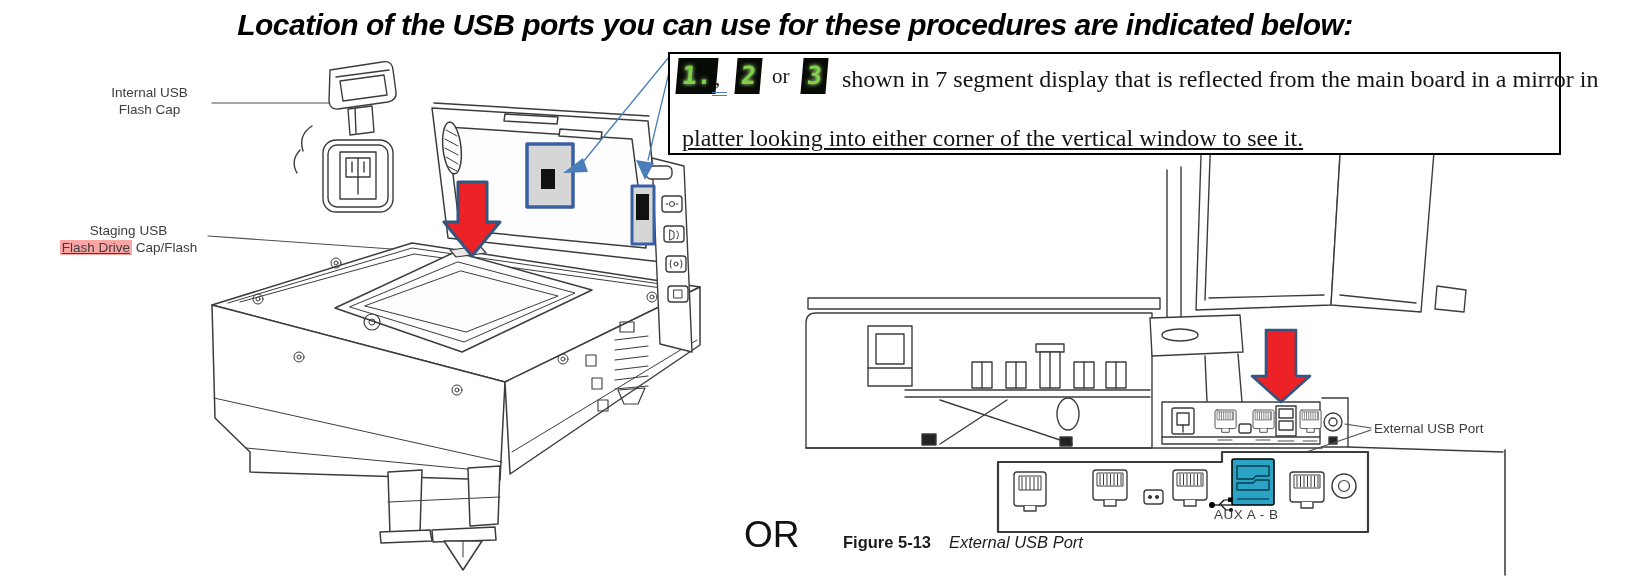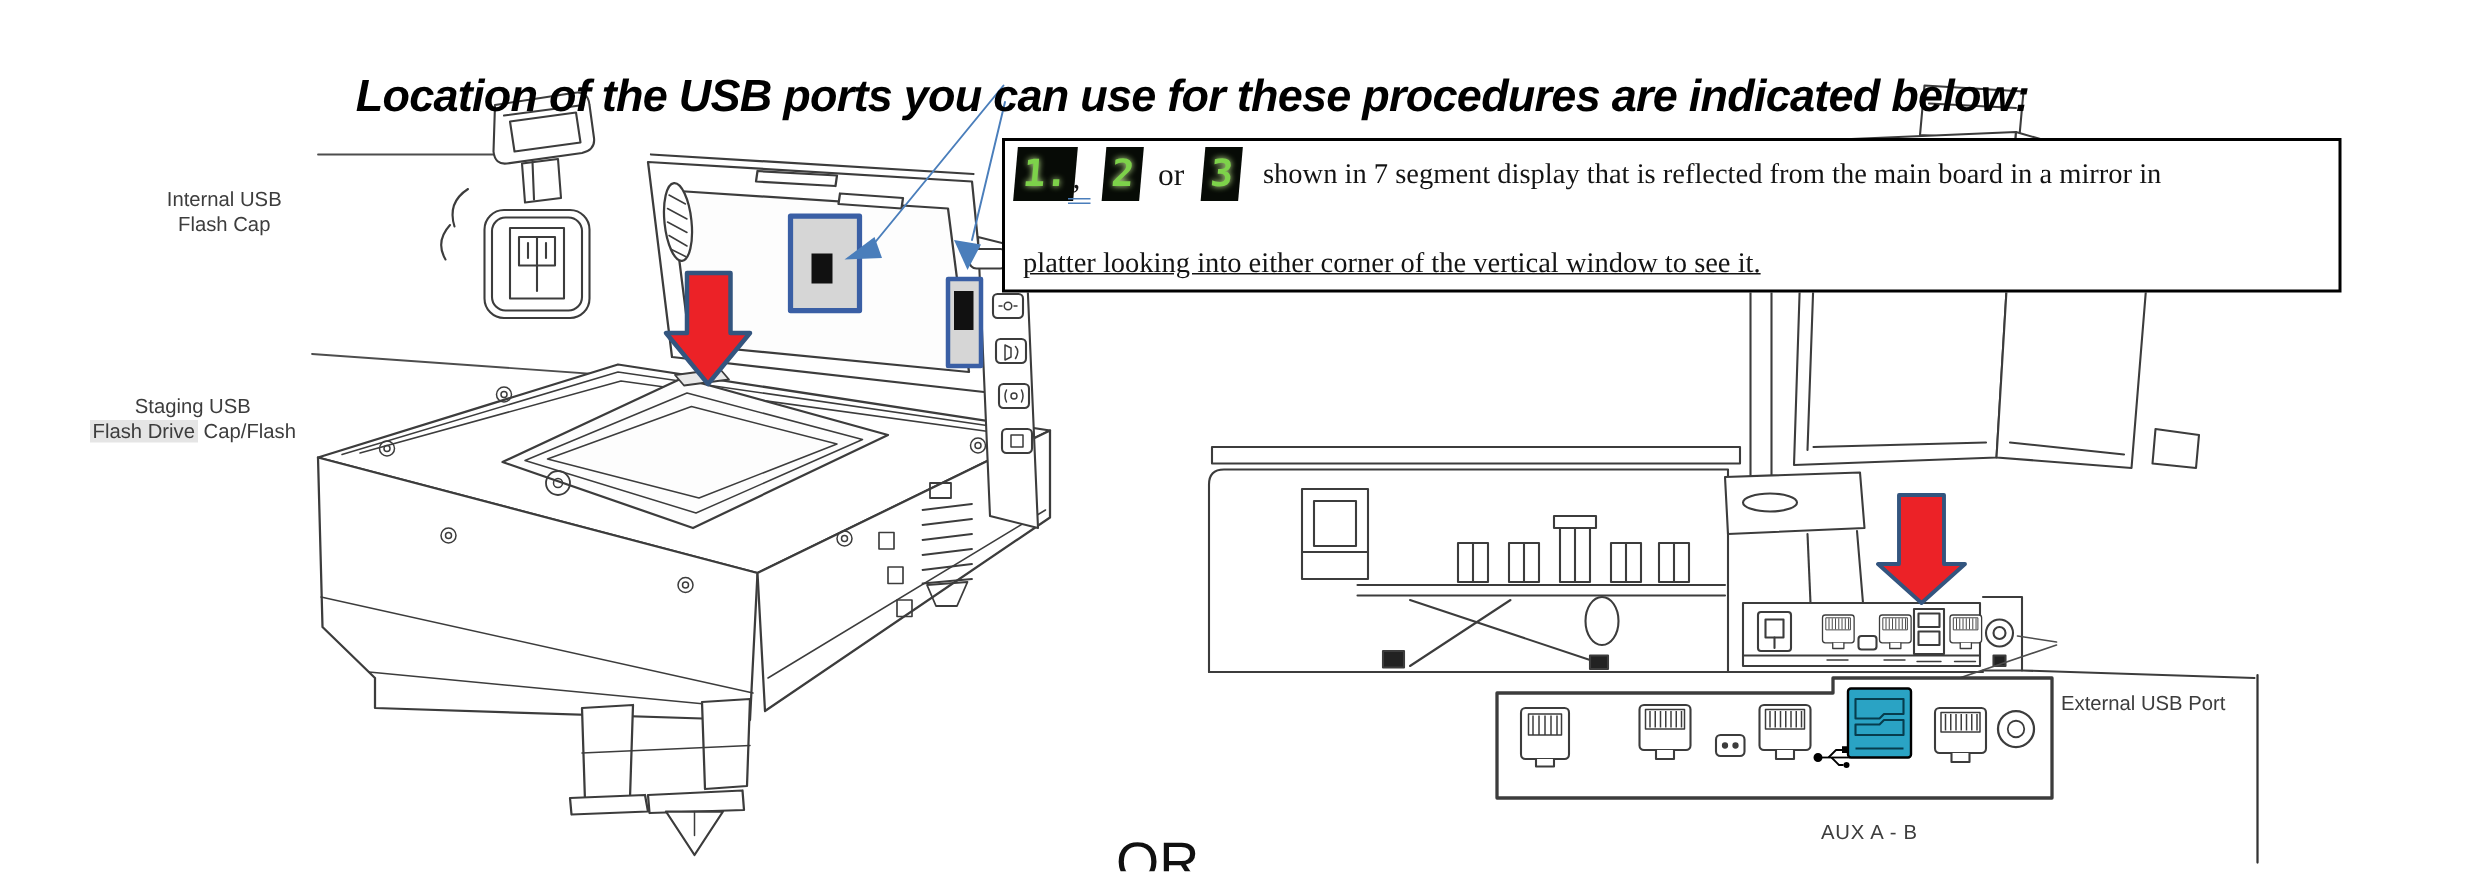--- a/index.html
+++ b/index.html
@@ -1,33 +1,33 @@
 <!DOCTYPE html>
 <html><head>
 <meta charset="utf-8">
 <style>
   html,body{margin:0;padding:0;background:#ffffff;}
   #canvas{position:relative;width:1645px;height:581px;background:#fff;overflow:hidden;
           font-family:"Liberation Sans",sans-serif;}
   #art{position:absolute;left:0;top:0;}
-  .abs{position:absolute;margin-top:40px;}
+  .abs{position:absolute;}
   .title{left:150px;top:8px;width:1290px;text-align:center;
          font-family:"Liberation Sans",sans-serif;font-size:30px;font-weight:bold;
          font-style:italic;letter-spacing:-0.5px;color:#000;white-space:nowrap;}
   .infobox{left:668px;top:52px;width:889px;height:99px;border:2.5px solid #000;background:#fff;}
   .seg-digit{position:absolute;display:inline-block;background:#070b06;color:#7dd24a;
              font-family:"DejaVu Sans Mono",monospace;font-weight:bold;font-size:25px;
              line-height:34px;padding:1px 5px;text-shadow:0 0 4px #c9f295;
              transform:skewX(-5deg);}
-  .serifline{position:absolute;font-family:"Liberation Serif",serif;font-size:19px;
+  .serifline{position:absolute;font-family:"Liberation Serif",serif;font-size:24px;
              color:#141414;white-space:nowrap;}
   .comma-underline{border-bottom:4px double #4a7ebb;padding:0 7px 1px 3px;}
   .dialabel{font-family:"Liberation Sans",sans-serif;font-size:13.5px;color:#3d3d3d;
             line-height:17px;white-space:nowrap;}
-  .hl{background:#e5e5e5;padding:0 2px;}
+  .hl{background:#fca5a5;padding:0 2px;text-decoration:underline;}
   .or{left:744px;top:514px;font-size:37px;color:#101010;font-family:"Liberation Sans",sans-serif;}
   .caption{left:843px;top:533px;font-size:16.5px;color:#1c1c1c;white-space:nowrap;}
   .caption .fignum{font-weight:bold;}
   .caption .figtitle{font-style:italic;margin-left:18px;}
   .right-align{text-align:center;}
 </style>
 </head>
 <body>
 
 <div id="canvas">
@@ -341,14 +341,17 @@
   <div>Staging USB</div>
   <div><span class="hl">Flash Drive</span><span> Cap/Flash</span></div>
 </div>
 
 <div class="abs dialabel" style="left:1374px;top:420px;">External USB Port</div>
 
 <div class="abs dialabel" style="left:1214px;top:506px;letter-spacing:0.5px;">AUX A - B</div>
 
 <div class="abs or">OR</div>
 
+<div class="abs caption">
+  <span class="fignum">Figure 5-13</span><span class="figtitle">External USB Port</span>
+</div>
 
 </div>
 
 </body></html>

